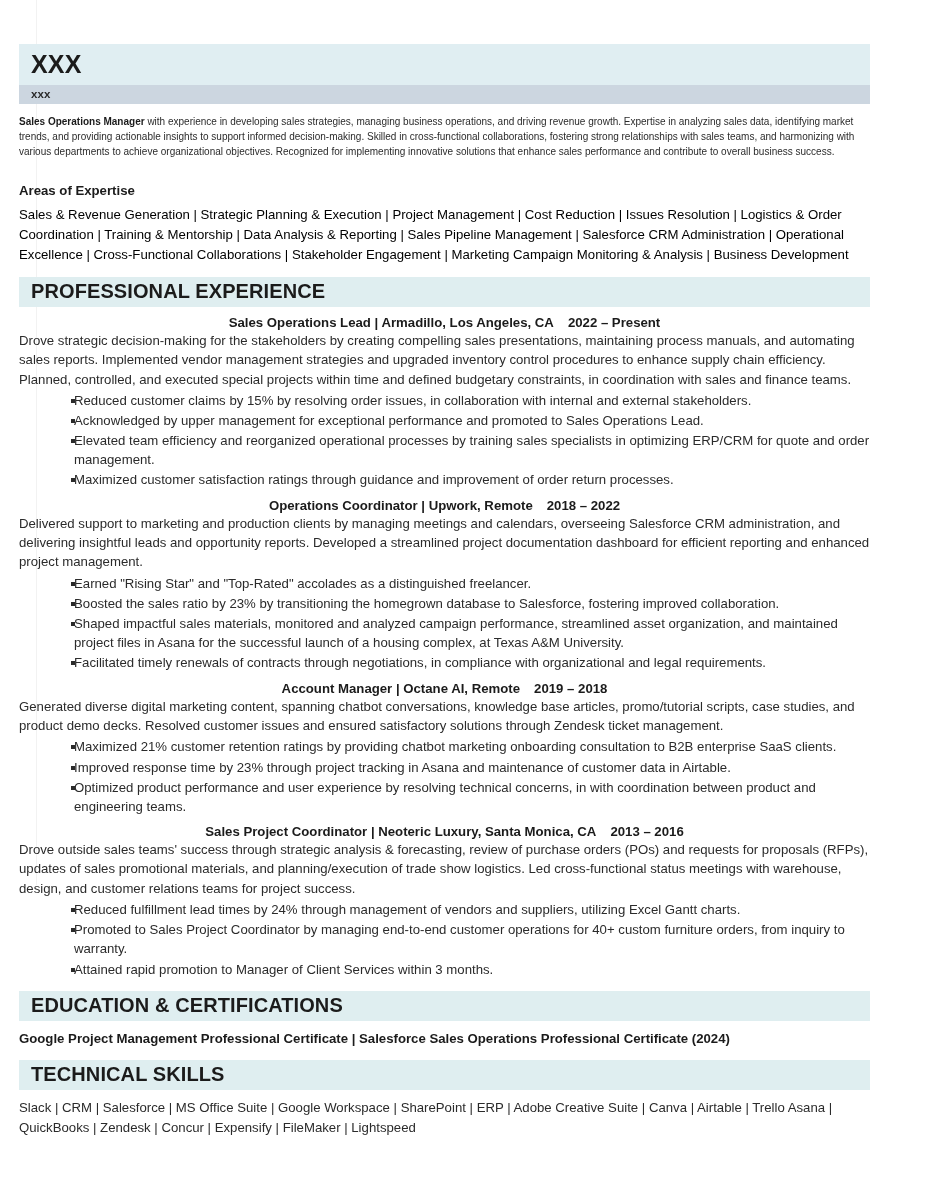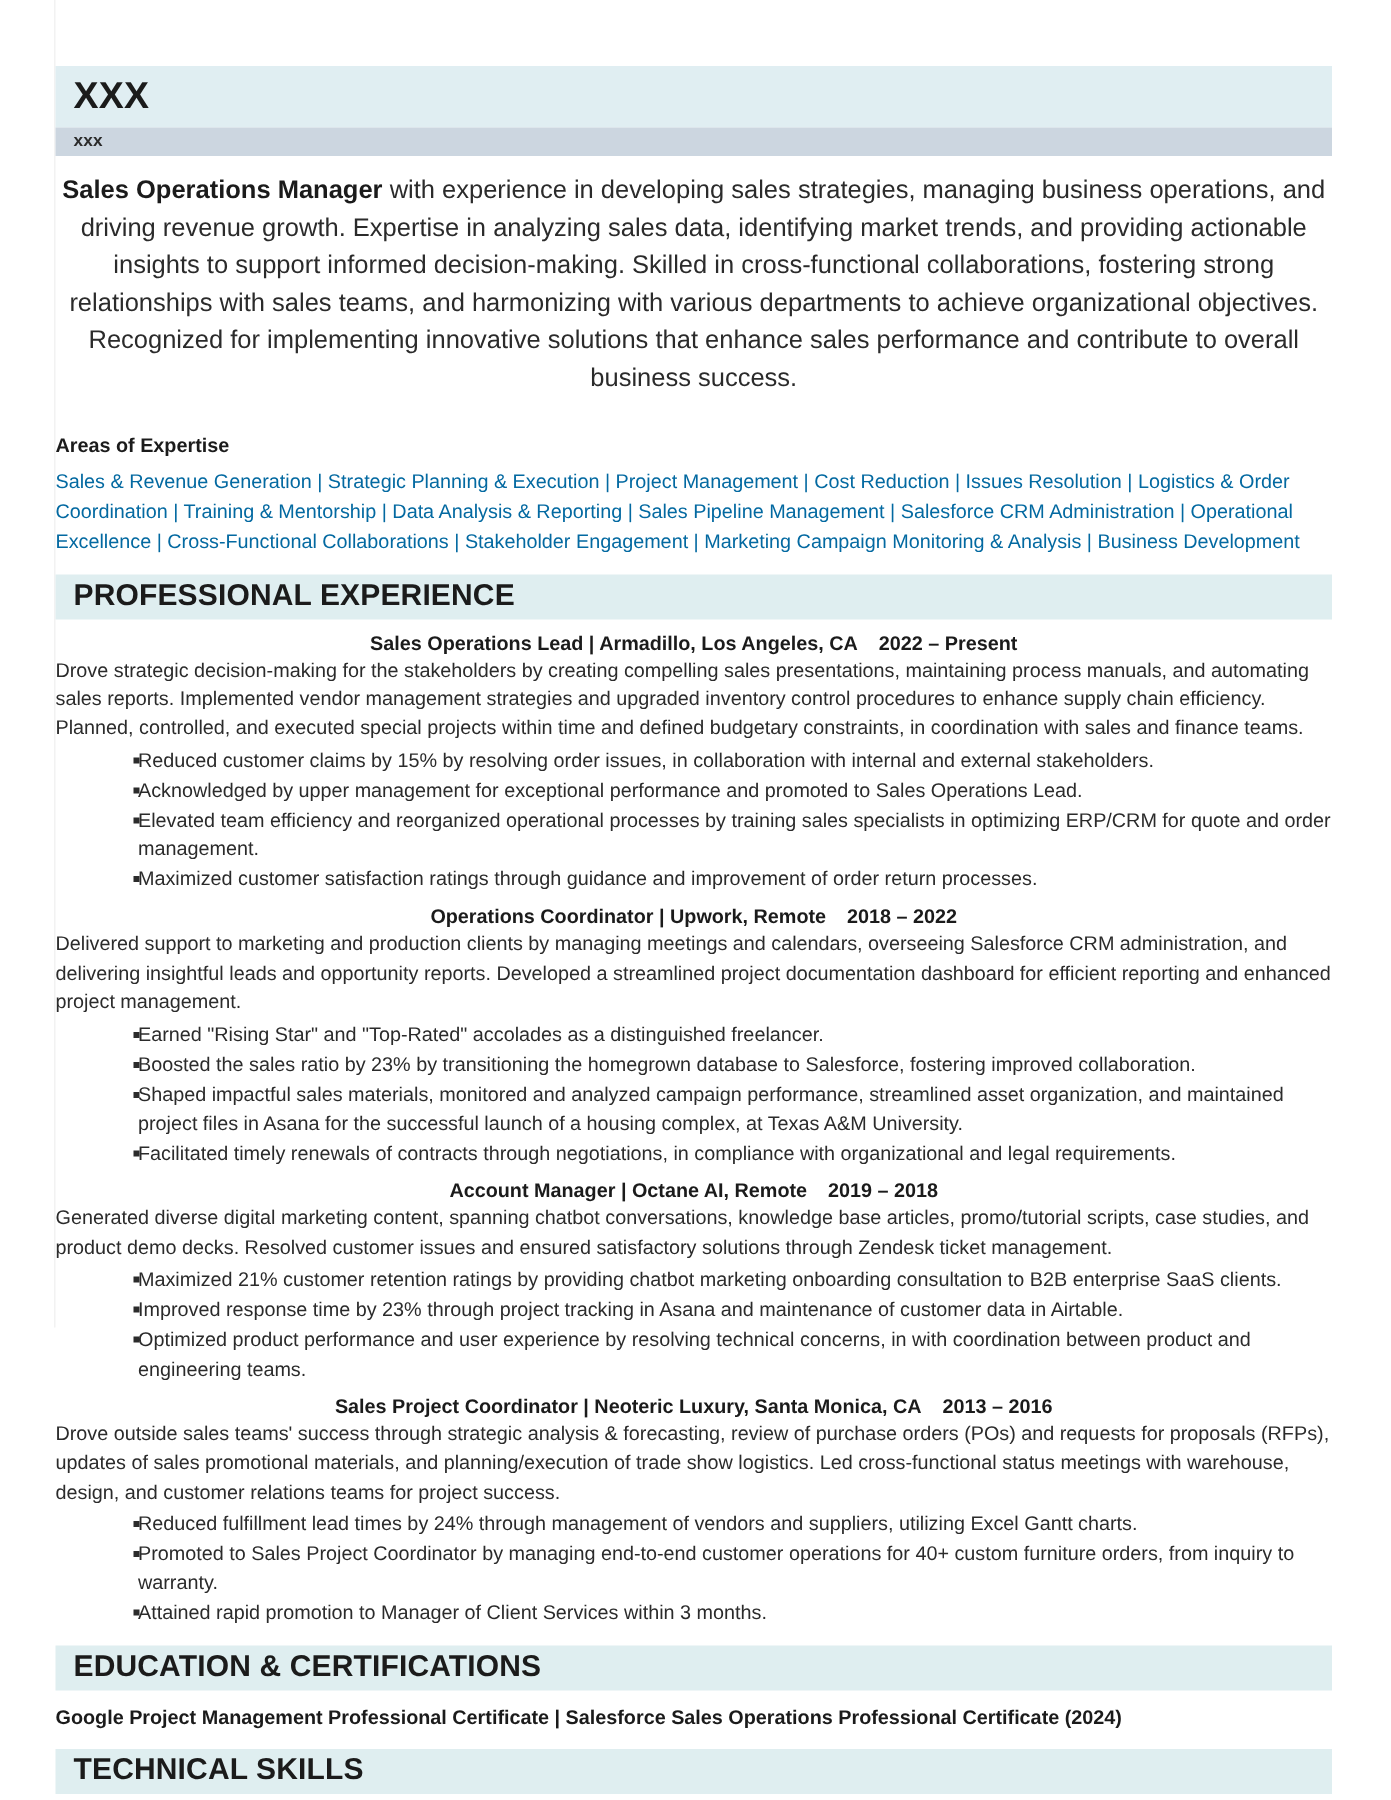--- a/index.html
+++ b/index.html
@@ -12,21 +12,21 @@
     height: 1200px;
     font-family: "Liberation Sans", "DejaVu Sans", sans-serif;
     color: #2b2b2b;
     -webkit-font-smoothing: antialiased;
   }
   .page {
     position: relative;
     width: 927px;
     height: 885px;
     box-sizing: border-box;
-    padding: 44px 39px 0 37px;
+    padding: 44px 39px 0 19px;
     background: #ffffff;
     border-radius: 17px;
   }
   
   .left-rule {
     position: absolute;
     left: 36px;
     top: 0;
     bottom: 0;
     width: 1px;
@@ -54,38 +54,38 @@
     padding: 3px 12px 4px 12px;
     font-size: 11.5px;
     font-weight: bold;
     color: #2b2b2b;
     letter-spacing: 0.1px;
   }
 
   
   .summary {
     margin-top: 11px;
-    font-size: 17px;
+    font-size: 10px;
     line-height: 1.47;
-    text-align: center;
+    text-align: left;
     color: #2b2b2b;
   }
   .summary b { font-weight: bold; color: #1b1b1b; }
 
   .subhead {
     margin-top: 24px;
     font-size: 13.2px;
     font-weight: bold;
     color: #1b1b1b;
   }
   .keywords {
     margin-top: 7px;
     font-size: 13.2px;
     line-height: 1.5;
-    color: #0369a1;
+    color: #000000;
   }
 
   
   .section-band {
     background: #dfeef0;
     margin-top: 12px;
     padding: 3px 12px 4px 12px;
     font-size: 20px;
     font-weight: bold;
     color: #1b1b1b;

